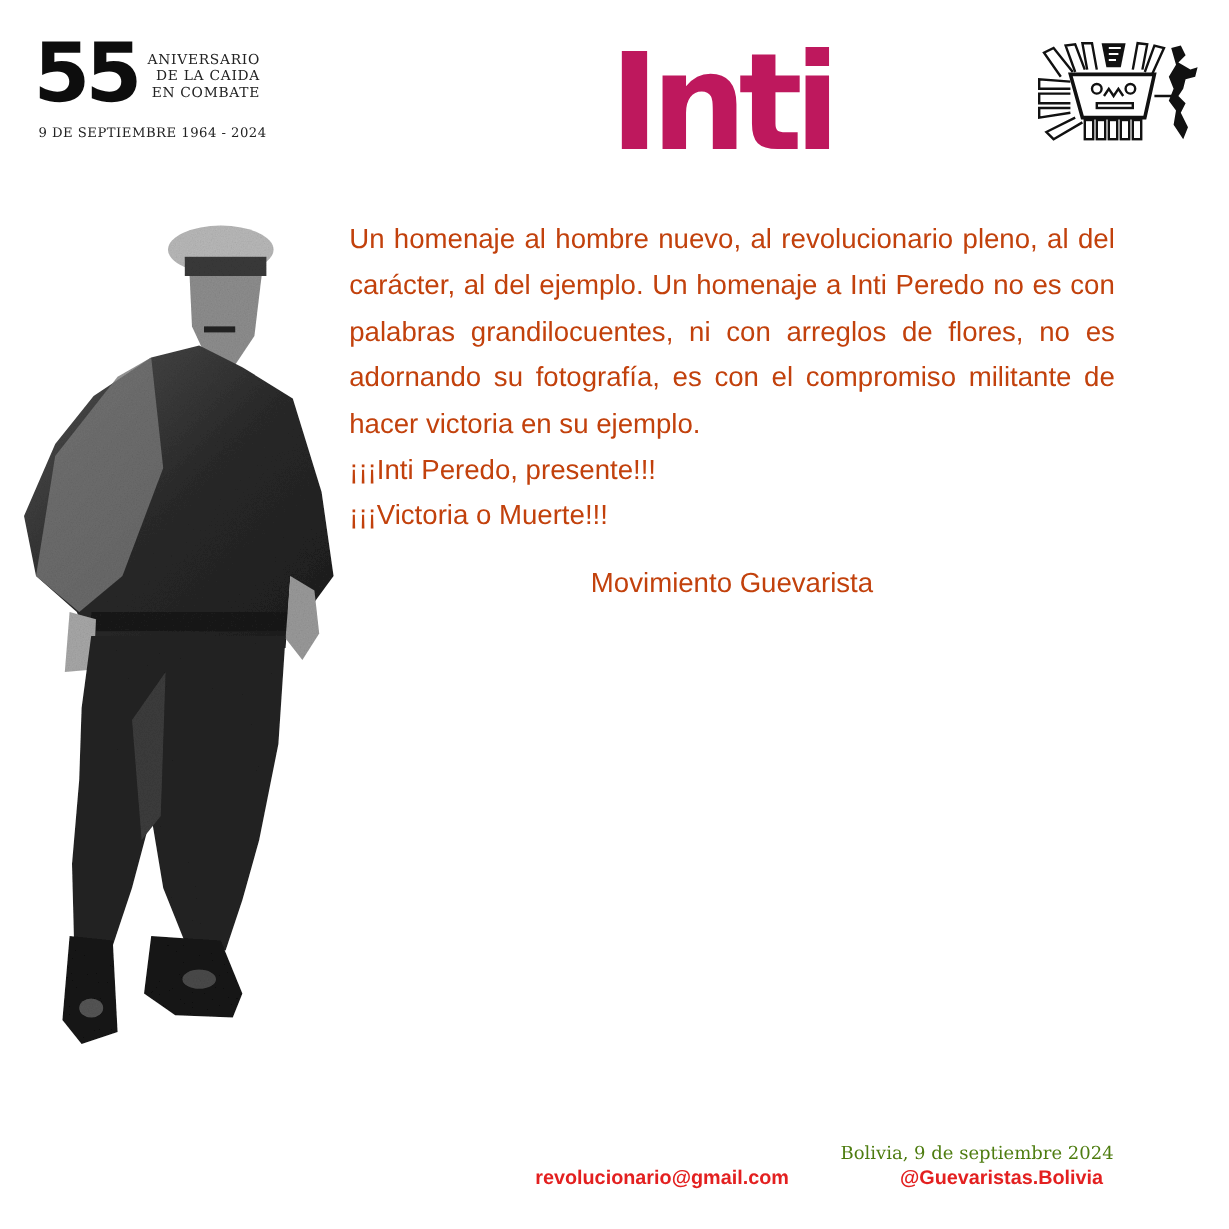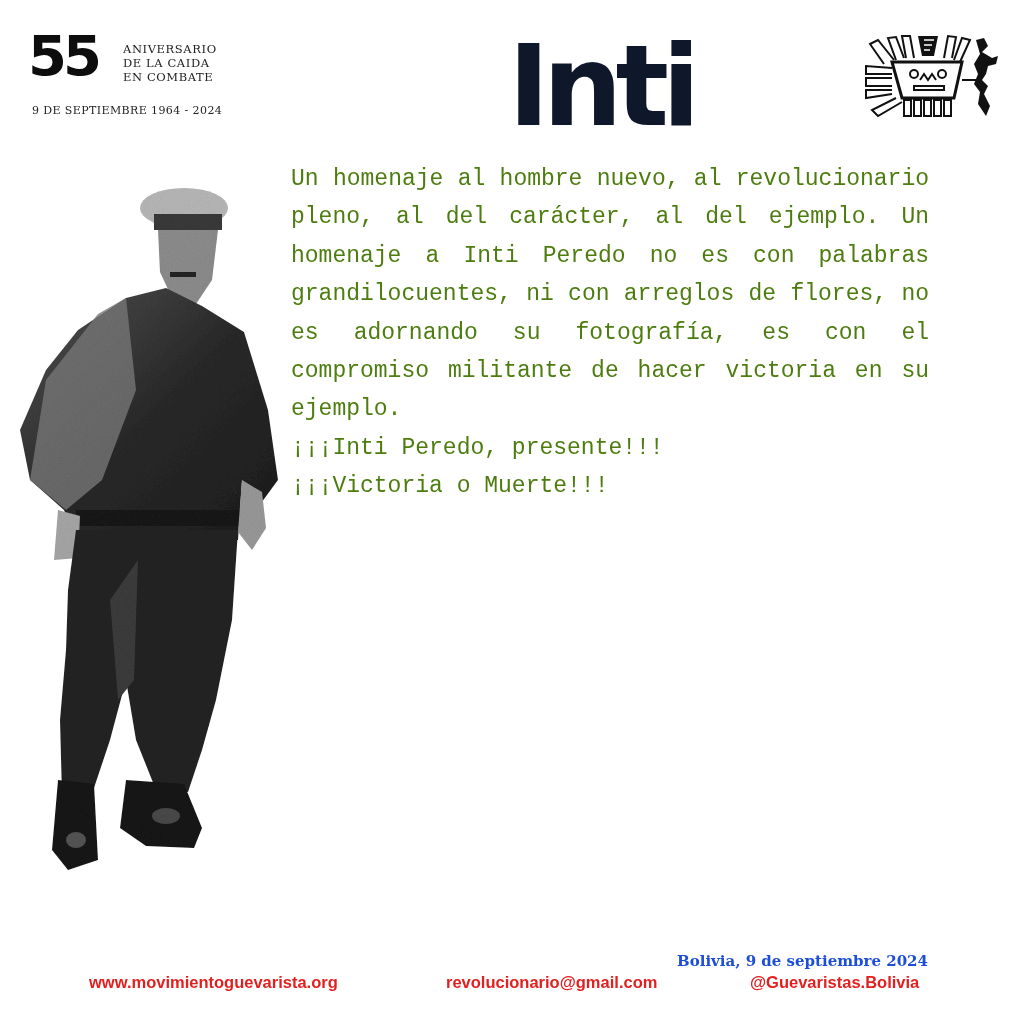--- a/index.html
+++ b/index.html
@@ -1,41 +1,41 @@
 <!DOCTYPE html>
 <html><head>
   <meta charset="utf-8">
   <style>
     html, body { margin: 0; padding: 0; background: #ffffff; }
     body { width: 1024px; height: 1024px; position: relative; overflow: hidden; color: #111; }
 
     
     .badge { position: absolute; left: 28px; top: 34px; width: 240px; height: 90px; }
-    .badge-num { position: absolute; left: 0; top: -6px; font-family: "DejaVu Sans", sans-serif; font-weight: 900; font-size: 56px; letter-spacing: -4px; line-height: 1; color: #0d0d0d; }
-    .badge-lines { position: absolute; left: 95px; top: 8px; font-family: "DejaVu Serif", serif; font-size: 11.5px; line-height: 14px; letter-spacing: 0.6px; color: #222; }
+    .badge-num { position: absolute; left: 0; top: -6px; font-family: "DejaVu Sans", sans-serif; font-weight: 900; font-size: 68px; letter-spacing: -4px; line-height: 1; color: #0d0d0d; }
+    .badge-lines { position: absolute; left: 95px; top: 8px; font-family: "DejaVu Serif", serif; font-size: 11.5px; line-height: 14px; letter-spacing: 0.6px; color: #222; text-align: right; }
     .badge-date { position: absolute; left: 4px; top: 70px; font-family: "DejaVu Serif", serif; font-size: 11px; letter-spacing: 0.4px; color: #222; white-space: nowrap; }
 
     
-    .title { position: absolute; left: 508px; top: 30px; font-family: "DejaVu Sans", sans-serif; font-weight: 900; font-size: 112px; letter-spacing: -7px; line-height: 1; color: #0f172a; }
+    .title { position: absolute; left: 508px; top: 30px; font-family: "DejaVu Sans", sans-serif; font-weight: 900; font-size: 112px; letter-spacing: -7px; line-height: 1; color: #be185d; }
 
     
     .logo { position: absolute; left: 862px; top: 34px; width: 140px; height: 86px; }
 
     
     .photo { position: absolute; left: 6px; top: 180px; width: 280px; height: 710px; }
 
     
-    .body-text { position: absolute; left: 291px; top: 160px; width: 638px; font-family: Liberation Mono, monospace; font-size: 23px; line-height: 38.4px; color: #4d7c0f; }
+    .body-text { position: absolute; left: 291px; top: 180px; width: 638px; font-family: Liberation Sans, sans-serif; font-size: 23px; line-height: 38.4px; color: #c2410c; }
     .para { text-align: justify; text-align-last: left; margin: 0; }
     .para.indent1 { text-indent: 8px; }
     .para.indent2 { text-indent: 20px; }
     .shout { margin: 0; font-size: 23px; line-height: 38px; }
     .signature { text-align: center; margin-top: 18px; font-size: 23px; line-height: 38px; }
 
-    .place-date { position: absolute; right: 96px; top: 952px; font-family: "DejaVu Serif", serif; font-size: 15px; color: #1d4ed8; font-weight: bold; }
+    .place-date { position: absolute; right: 96px; top: 952px; font-family: "DejaVu Serif", serif; font-size: 15px; color: #4d7c0f; }
 
     
     .footer { position: absolute; top: 973px; left: 0; width: 1024px; height: 26px; font-family: "Liberation Sans", sans-serif; font-weight: bold; font-size: 16.5px; color: #e32020; }
     .footer a { position: absolute; color: #e32020; text-decoration: none; white-space: nowrap; }
     .f-web { left: 89px; }
     .f-mail { left: 446px; }
     .f-social { left: 750px; }
   </style>
 </head>
 <body>
@@ -137,21 +137,21 @@
       <ellipse cx="70" cy="660" rx="10" ry="8" fill="#555"></ellipse>
       <ellipse cx="160" cy="636" rx="14" ry="8" fill="#4a4a4a"></ellipse>
     </g>
   </svg>
 </div>
 
 <div class="body-text">
   <p class="para">Un homenaje al hombre nuevo, al revolucionario pleno, al del carácter, al del ejemplo. Un homenaje a Inti Peredo no es con palabras grandilocuentes, ni con arreglos de flores, no es adornando su fotografía, es con el compromiso militante de hacer victoria en su ejemplo.</p>
   <p class="shout">¡¡¡Inti Peredo, presente!!!</p>
   <p class="shout">¡¡¡Victoria o Muerte!!!</p>
+  <div class="signature">Movimiento Guevarista</div>
 </div>
 
 <div class="place-date">Bolivia, 9 de septiembre 2024</div>
 
 <div class="footer">
-  <a class="f-web">www.movimientoguevarista.org</a>
   <a class="f-mail">revolucionario@gmail.com</a>
   <a class="f-social">@Guevaristas.Bolivia</a>
 </div>
 
 </body></html>

